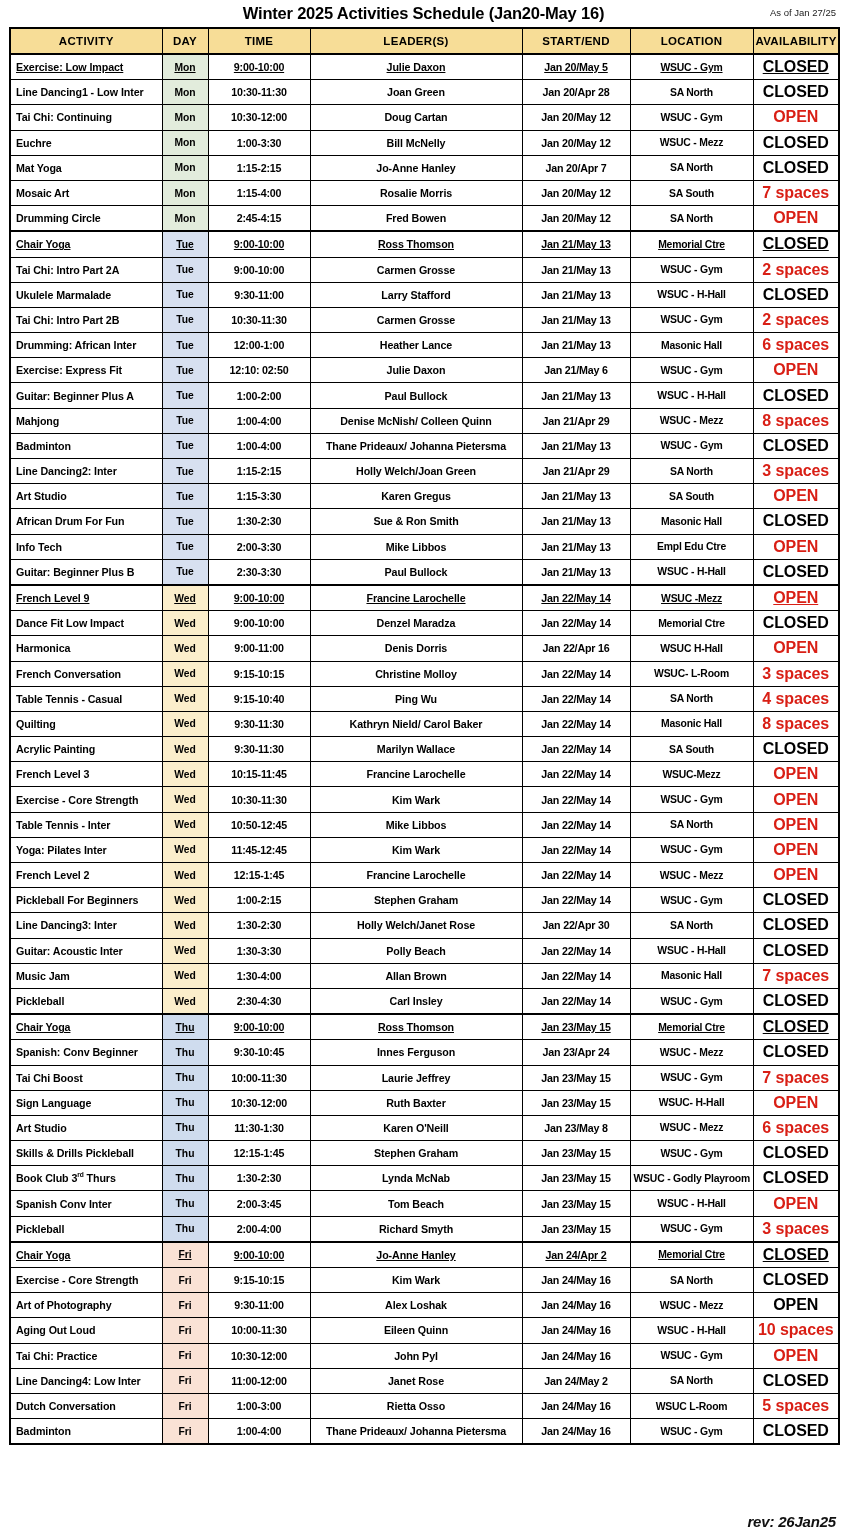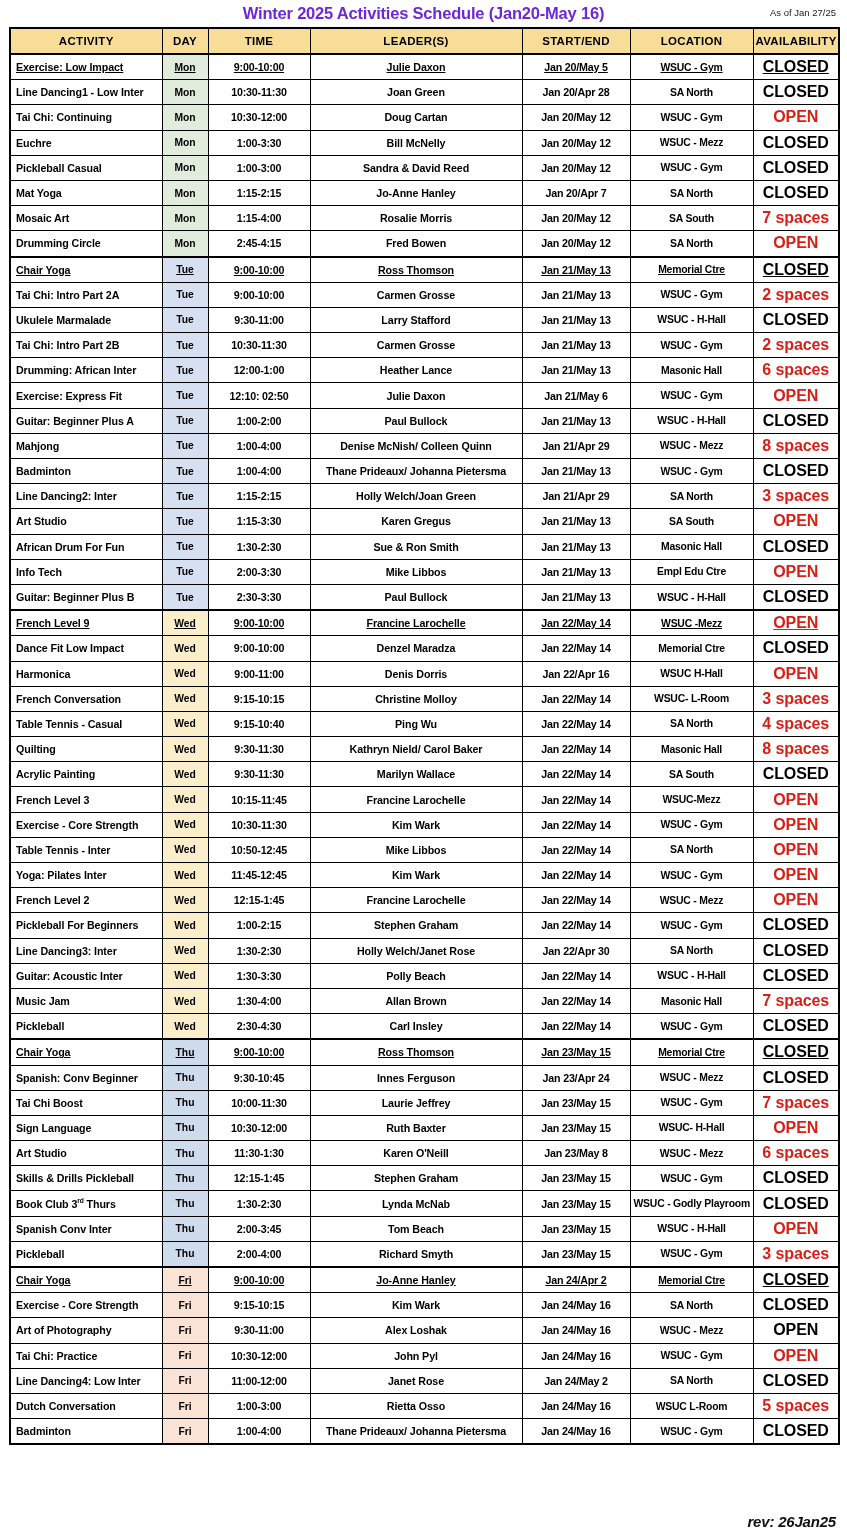--- a/index.html
+++ b/index.html
@@ -24,21 +24,21 @@
   .header-bar {
     position: relative;
     height: 26px;
   }
   .doc-title {
     text-align: center;
     font-size: 16.5px;
     font-weight: bold;
     letter-spacing: -0.2px;
     padding-top: 4px;
-    color: #6d28d9;
+    color: #000000;
   }
   .as-of {
     position: absolute;
     right: 2px;
     top: 7px;
     font-size: 9.5px;
     color: #222;
     font-weight: normal;
   }
   table.schedule {
@@ -197,29 +197,20 @@
         <tr>
           <td class="activity">Euchre</td>
           <td class="day day-Mon">Mon</td>
           <td class="time">1:00-3:30</td>
           <td class="leader">Bill McNelly</td>
           <td class="dates">Jan 20/May 12</td>
           <td class="location">WSUC - Mezz</td>
           <td class="avail avail-black">CLOSED</td>
         </tr>
         <tr>
-          <td class="activity">Pickleball Casual</td>
-          <td class="day day-Mon">Mon</td>
-          <td class="time">1:00-3:00</td>
-          <td class="leader">Sandra &amp; David Reed</td>
-          <td class="dates">Jan 20/May 12</td>
-          <td class="location">WSUC - Gym</td>
-          <td class="avail avail-black">CLOSED</td>
-        </tr>
-        <tr>
           <td class="activity">Mat Yoga</td>
           <td class="day day-Mon">Mon</td>
           <td class="time">1:15-2:15</td>
           <td class="leader">Jo-Anne Hanley</td>
           <td class="dates">Jan 20/Apr 7</td>
           <td class="location">SA North</td>
           <td class="avail avail-black">CLOSED</td>
         </tr>
         <tr>
           <td class="activity">Mosaic Art</td>
@@ -620,20 +611,29 @@
         <tr>
           <td class="activity">Art of Photography</td>
           <td class="day day-Fri">Fri</td>
           <td class="time">9:30-11:00</td>
           <td class="leader">Alex Loshak</td>
           <td class="dates">Jan 24/May 16</td>
           <td class="location">WSUC - Mezz</td>
           <td class="avail avail-black">OPEN</td>
         </tr>
         <tr>
+          <td class="activity">Aging Out Loud</td>
+          <td class="day day-Fri">Fri</td>
+          <td class="time">10:00-11:30</td>
+          <td class="leader">Eileen Quinn</td>
+          <td class="dates">Jan 24/May 16</td>
+          <td class="location">WSUC - H-Hall</td>
+          <td class="avail avail-red">10 spaces</td>
+        </tr>
+        <tr>
           <td class="activity">Tai Chi: Practice</td>
           <td class="day day-Fri">Fri</td>
           <td class="time">10:30-12:00</td>
           <td class="leader">John Pyl</td>
           <td class="dates">Jan 24/May 16</td>
           <td class="location">WSUC - Gym</td>
           <td class="avail avail-red">OPEN</td>
         </tr>
         <tr>
           <td class="activity">Line Dancing4: Low Inter</td>

